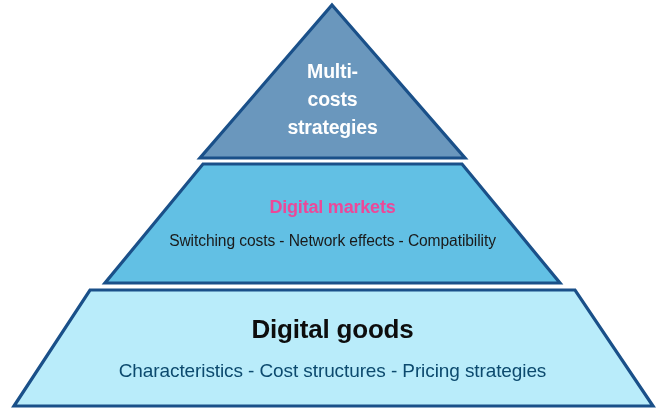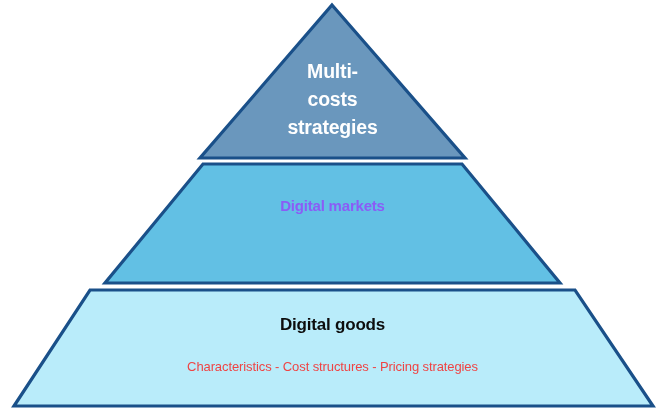--- a/index.html
+++ b/index.html
@@ -52,38 +52,38 @@
   
   #tier-1-group { top: 57px; }
   #tier-1-group .tier-title {
     font-size: 19.5px;
     color: #ffffff;
     line-height: 28px;
   }
   
   #tier-2-group { top: 198px; }
   #tier-2-group .tier-title {
-    font-size: 15px;
-    color: #8b5cf6;
+    font-size: 18px;
+    color: #ec4899;
   }
   #tier-2-group .tier-subtitle {
     font-size: 15.6px;
     color: #1a1a1a;
     margin-top: 17px;
   }
   
   #tier-3-group { top: 316px; }
   #tier-3-group .tier-title {
-    font-size: 17px;
+    font-size: 26px;
     color: #0d0d0d;
   }
   #tier-3-group .tier-subtitle {
-    font-size: 13px;
-    color: #ef4444;
-    margin-top: 27px;
+    font-size: 19px;
+    color: #0c4a6e;
+    margin-top: 19px;
   }
 </style>
 </head>
 <body>
 
 <div id="pyramid-diagram">
 
   <svg id="pyramid-svg" width="665" height="412" viewBox="0 0 665 412">
 
     <polygon points="90,290 575,290 653,406 14,406" fill="#b9ecfa" stroke="#1a5089" stroke-width="3.2" stroke-linejoin="miter"></polygon>
@@ -96,20 +96,21 @@
   <div class="tier-text-layer">
 
     <div class="tier-label-group" id="tier-1-group">
       <div class="tier-title">Multi-</div>
       <div class="tier-title">costs</div>
       <div class="tier-title">strategies</div>
     </div>
 
     <div class="tier-label-group" id="tier-2-group">
       <div class="tier-title">Digital markets</div>
+      <div class="tier-subtitle">Switching costs - Network effects - Compatibility</div>
     </div>
 
     <div class="tier-label-group" id="tier-3-group">
       <div class="tier-title">Digital goods</div>
       <div class="tier-subtitle">Characteristics - Cost structures - Pricing strategies</div>
     </div>
 
   </div>
 </div>
 

